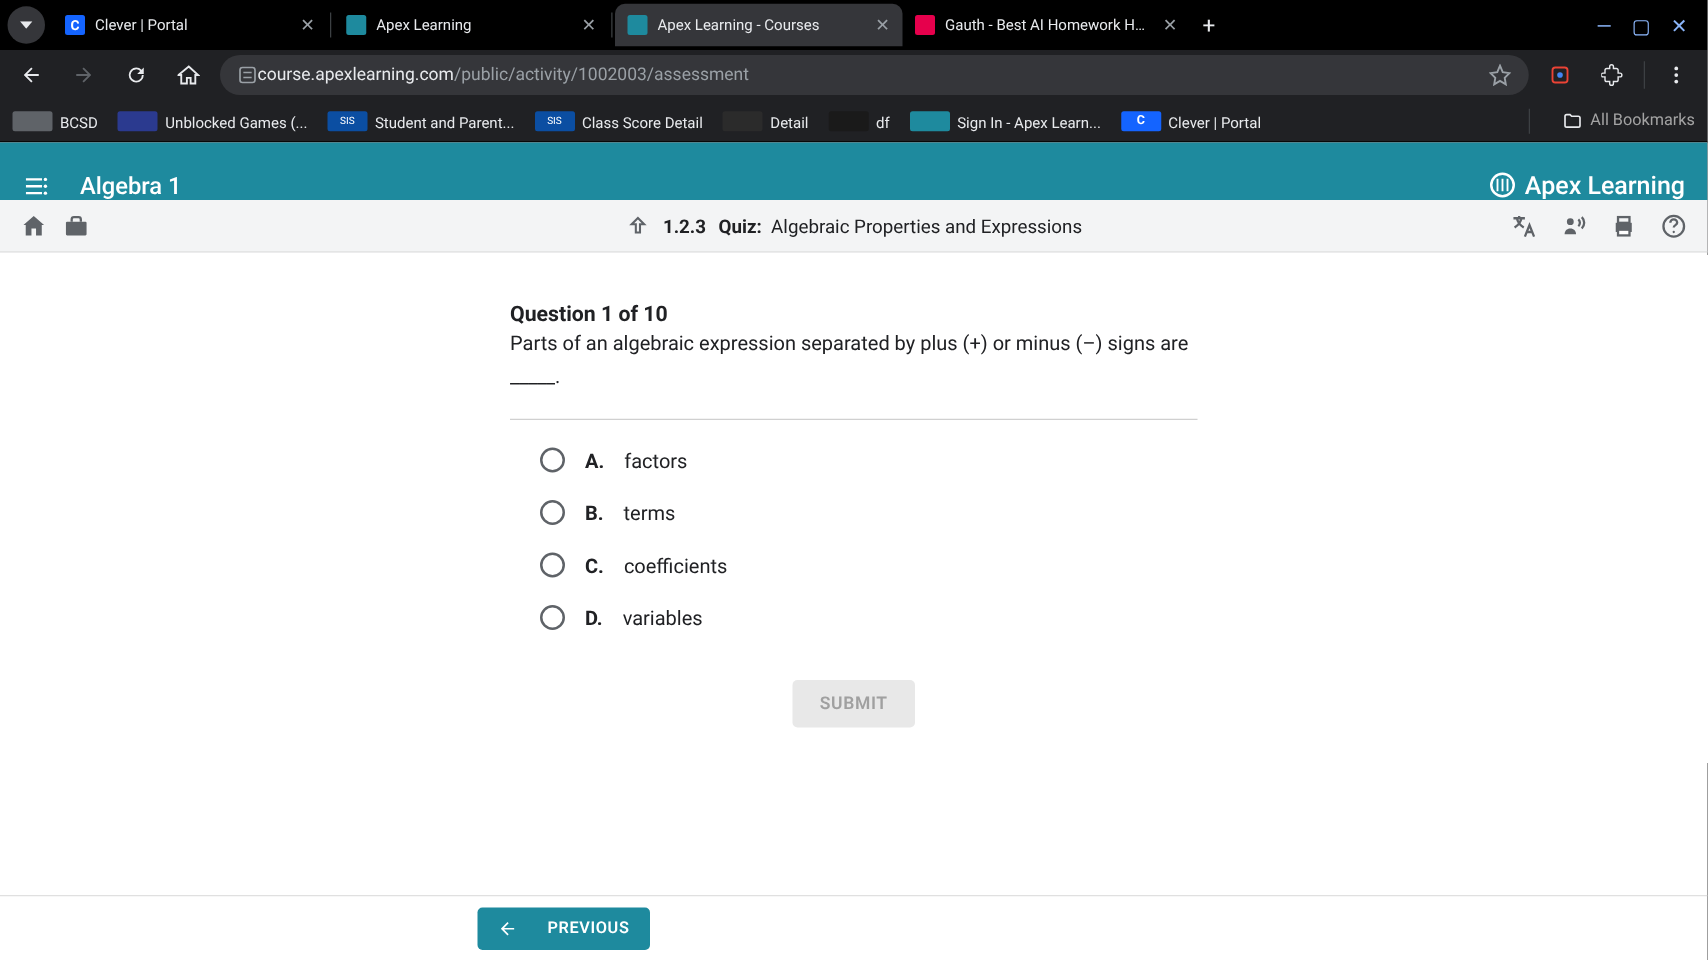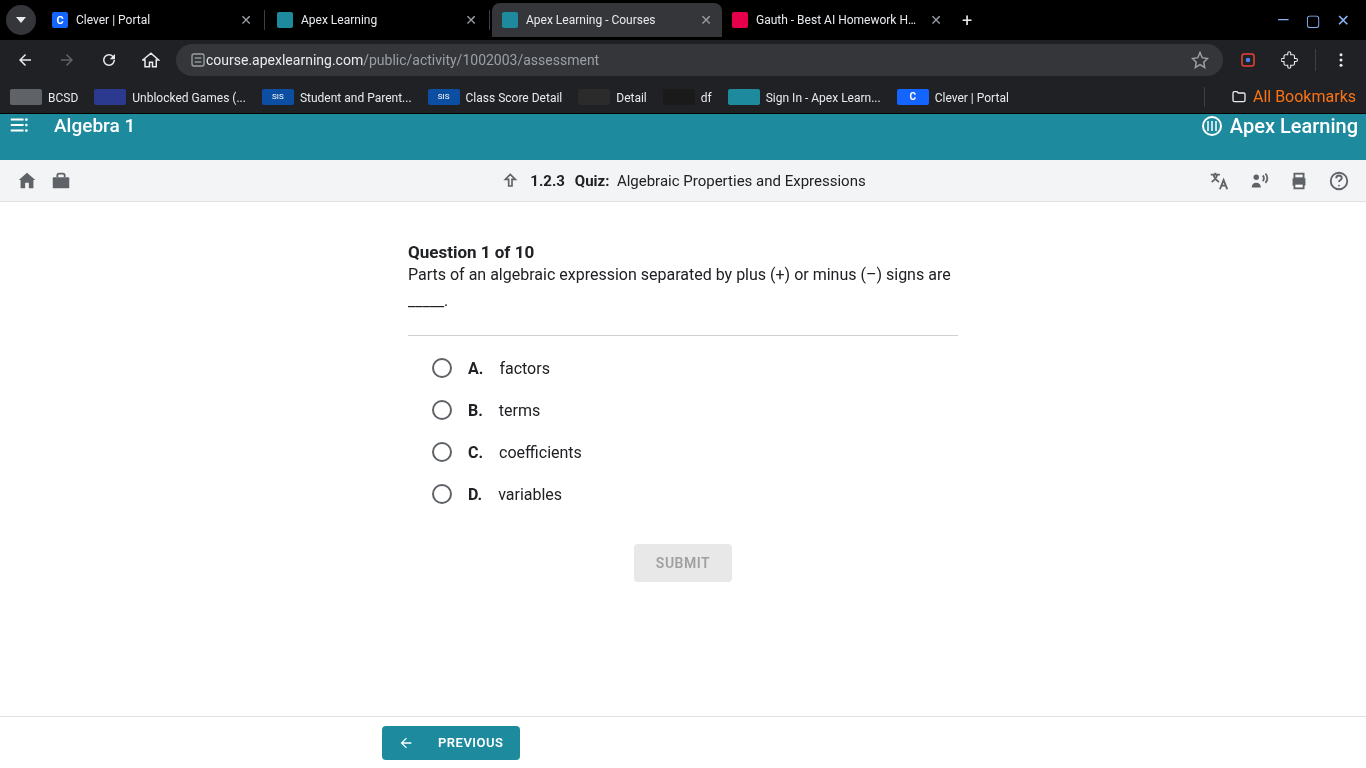--- a/index.html
+++ b/index.html
@@ -22,26 +22,26 @@
 .toolbar .nav-icon.dim{color:#5f6368}
 .url-bar{flex:1;height:32px;background:#35363a;border-radius:16px;display:flex;align-items:center;padding:0 14px;color:#9aa0a6;font-size:14px}
 .url-bar .url-text{flex:1;white-space:nowrap;overflow:hidden}
 .url-bar .url-text .domain{color:#e8eaed}
 .toolbar .right-icon{width:34px;height:34px;display:flex;align-items:center;justify-content:center;color:#e8eaed}
 
 .bookmarks{height:34px;background:#202124;display:flex;align-items:center;padding:0 10px;gap:16px;border-bottom:1px solid #000}
 .bm{display:flex;align-items:flex-end;gap:6px;font-size:12px;color:#e8eaed;cursor:pointer}
 .bm .ico{width:32px;height:16px;border-radius:2px;flex-shrink:0}
 .bm-sep{width:1px;height:20px;background:#3c4043;margin-left:auto}
-.all-bm{display:flex;align-items:center;gap:6px;font-size:16px;color:#f97316;margin-left:10px;cursor:pointer}
+.all-bm{display:flex;align-items:center;gap:6px;font-size:13px;color:#a3a3a3;margin-left:10px;cursor:pointer}
 
 
 .page{position:absolute;top:114px;left:0;right:0;bottom:0;background:#fff;display:flex;flex-direction:column}
 
-.apex-header{height:46px;background:#1e8a9e;display:flex;align-items:flex-start;padding:0 8px;color:#fff}
+.apex-header{height:46px;background:#1e8a9e;display:flex;align-items:flex-end;padding:0 18px;color:#fff}
 .apex-header .menu-icon{margin-right:24px}
 .apex-header .course-title{font-size:19px;font-weight:500}
 .apex-header .logo{margin-left:auto;font-size:20px;font-weight:500;display:flex;align-items:center;gap:6px}
 
 .toolbar2{height:42px;background:#f3f4f5;border-bottom:1px solid #e0e0e0;display:flex;align-items:center;padding:0 16px;gap:12px;color:#5f6368}
 .toolbar2 .center{position:absolute;left:50%;transform:translateX(-50%);display:flex;align-items:center;gap:10px;color:#202124;font-size:15px}
 .toolbar2 .center .num{font-weight:700}
 .toolbar2 .center .quiz{font-weight:700}
 .toolbar2 .right{margin-left:auto;display:flex;gap:18px}
 

